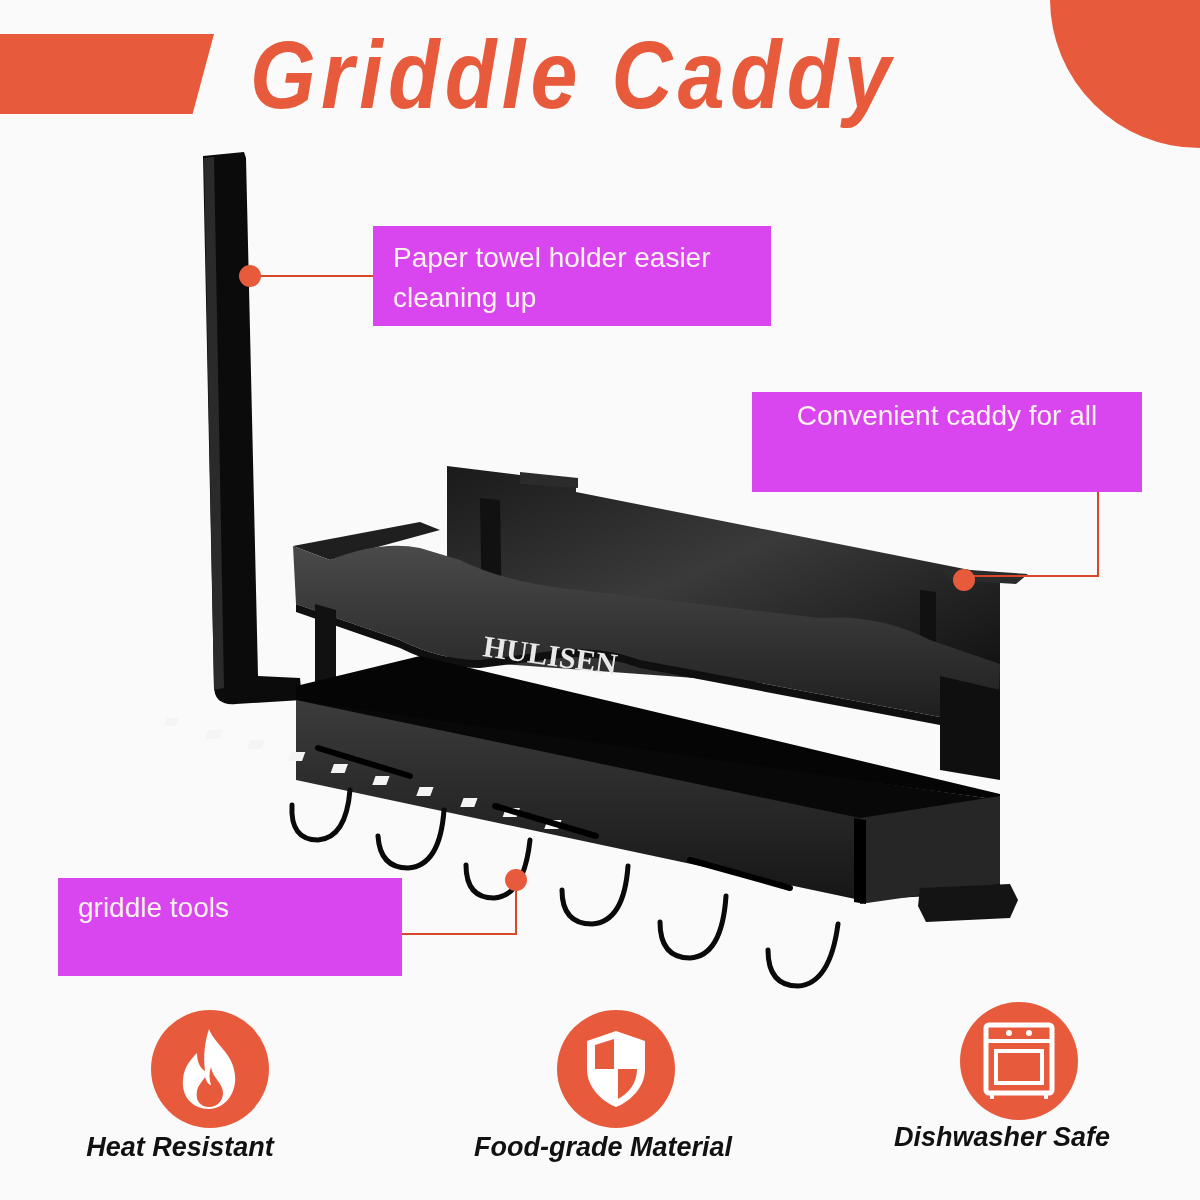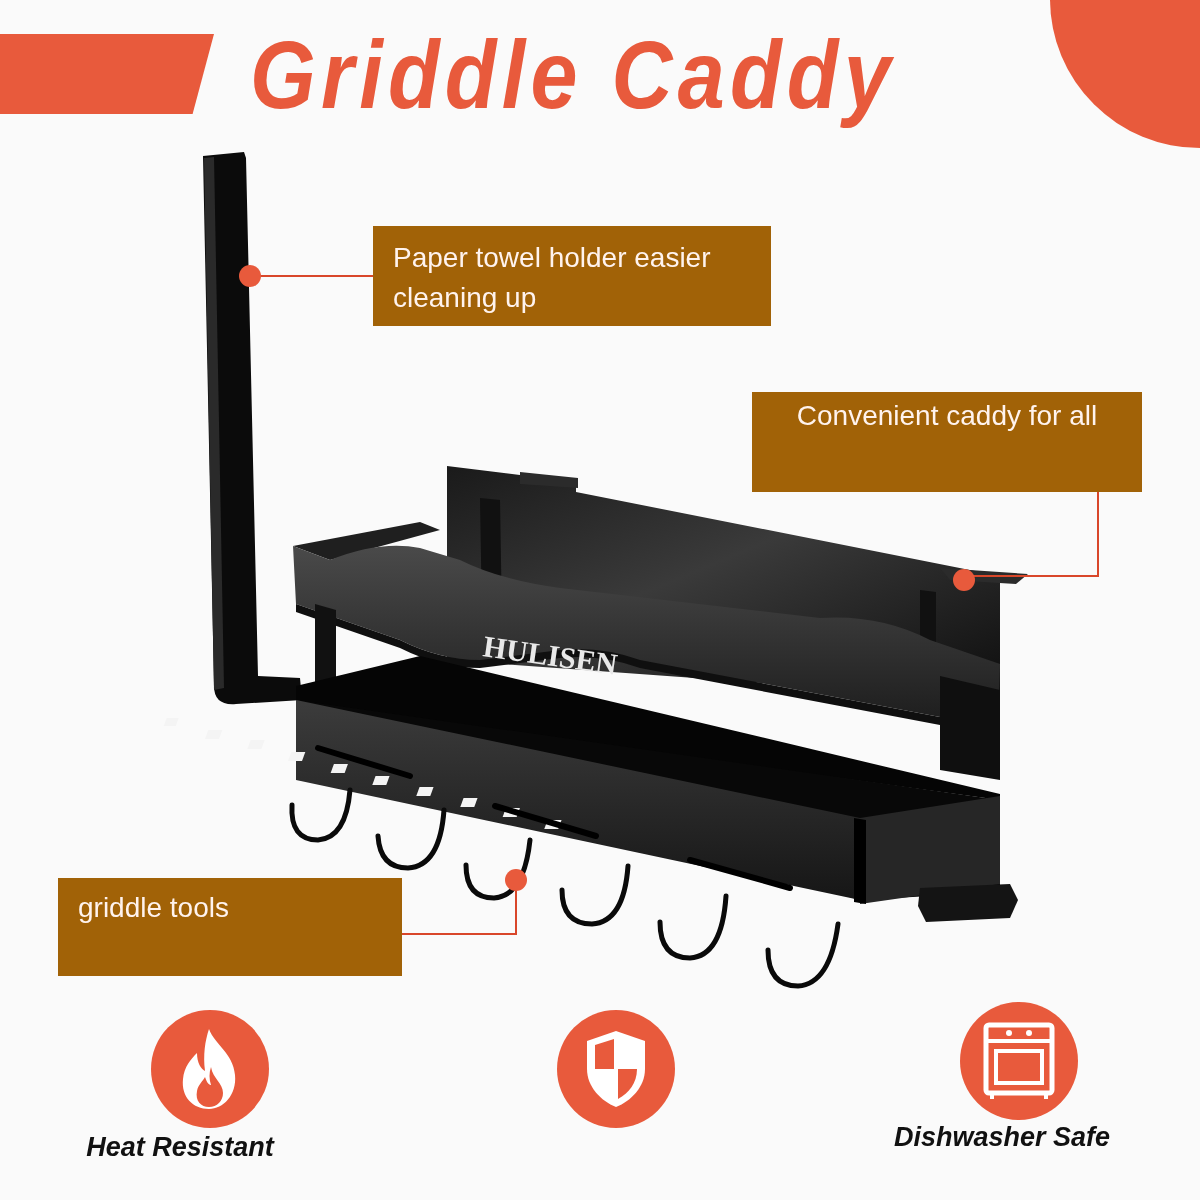--- a/index.html
+++ b/index.html
@@ -19,21 +19,21 @@
     position: absolute; left: 250px; top: 20px; height: 110px;
     font-family: "Liberation Sans", sans-serif; font-weight: bold; font-style: italic;
     font-size: 96px; letter-spacing: 6px; color: #e85a3c;
     transform: scaleX(0.88); transform-origin: left top;
     line-height: 110px; white-space: nowrap;
   }
 
   .product { position: absolute; left: 0; top: 0; width: 1200px; height: 1200px; }
 
   .callout {
-    position: absolute; background: #a16207; color: #fff3ee;
+    position: absolute; background: #d946ef; color: #fff3ee;
     font-family: "Liberation Sans", sans-serif; font-size: 28px; line-height: 40px;
     padding: 12px 20px 0 20px;
   }
   .callout span { display: block; white-space: nowrap; }
   .callout-towel { left: 373px; top: 226px; width: 398px; height: 100px; }
   .callout-caddy { left: 752px; top: 392px; width: 390px; height: 100px; padding-top: 4px; text-align: center; }
   .callout-hooks { left: 58px; top: 878px; width: 344px; height: 98px; padding-top: 10px; }
 
   .feature { position: absolute; top: 1010px; width: 300px; height: 170px; font-style: italic; }
   .feature .icon-circle {
@@ -172,20 +172,21 @@
 </div>
 
 <div class="feature feature-food">
   <div class="icon-circle">
     <svg width="66" height="80" viewBox="0 0 66 80">
       <path d="M33 2 L62 12 L62 40 C62 58 48 72 33 78 C18 72 4 58 4 40 L4 12 Z" fill="#fff"></path>
       <path d="M12 16 L31 10 L31 40 L12 40 Z" fill="#e85a3c"></path>
       <path d="M35 40 L54 40 C54 54 46 64 35 70 Z" fill="#e85a3c"></path>
     </svg>
   </div>
+  <div class="label">Food-grade Material</div>
 </div>
 
 <div class="feature feature-dish">
   <div class="icon-circle">
     <svg width="74" height="80" viewBox="0 0 74 80">
       <rect x="4" y="4" width="66" height="68" rx="3" fill="none" stroke="#fff" stroke-width="5"></rect>
       <line x1="4" y1="20" x2="70" y2="20" stroke="#fff" stroke-width="4"></line>
       <circle cx="27" cy="12" r="3" fill="#fff"></circle>
       <circle cx="47" cy="12" r="3" fill="#fff"></circle>
       <rect x="14" y="30" width="46" height="32" fill="none" stroke="#fff" stroke-width="4"></rect>

